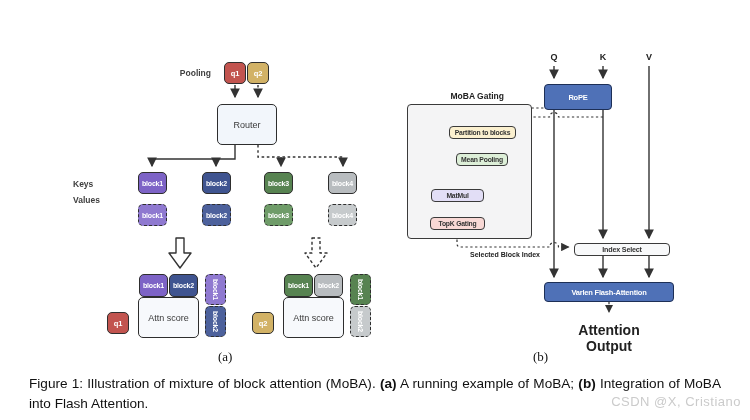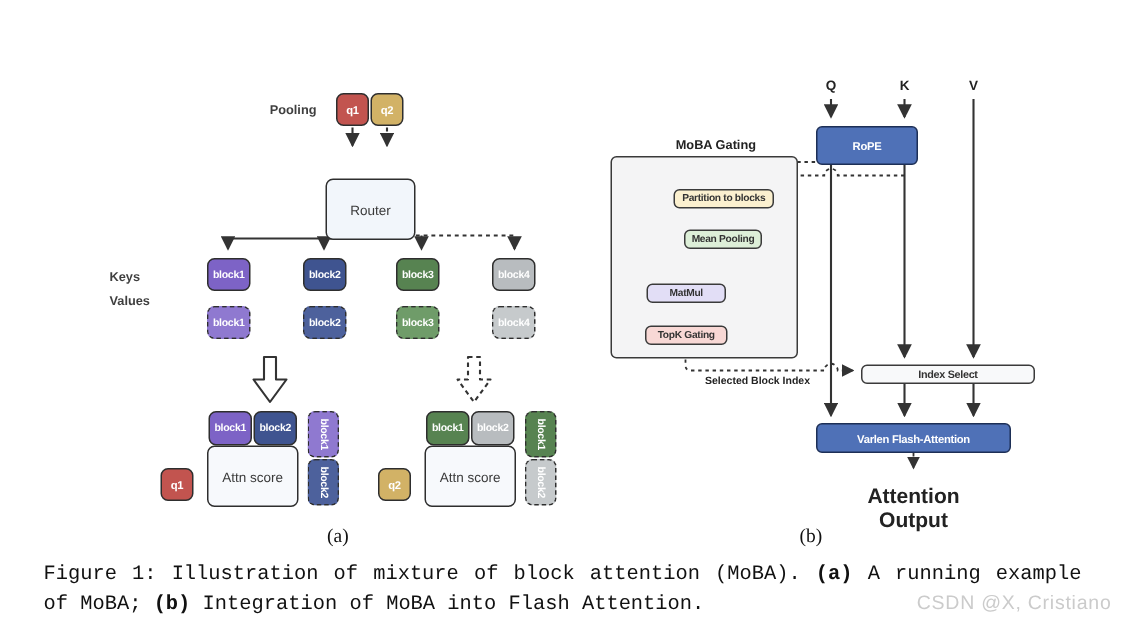--- a/index.html
+++ b/index.html
@@ -35,21 +35,21 @@
   .pb-lav{background:#e2def6;}
   .pb-pink{background:#f8d8d5;}
   .pb-white{background:#f8f9fa;}
   .gatebox{position:absolute;z-index:1;border:1.5px solid #3a3a3a;border-radius:4px;
            background:#f4f4f5;box-sizing:border-box;}
   .blabel{position:absolute;z-index:2;font-size:8.5px;font-weight:700;color:#222;text-align:center;}
 
   .panel-letter{position:absolute;z-index:2;font-family:"Liberation Serif",serif;
                 font-size:13px;color:#111;}
   #caption{position:absolute;z-index:2;left:29px;top:374px;width:692px;
-           font-family:Liberation Mono, monospace;font-size:13.6px;color:#111;
+           font-family:Liberation Sans, sans-serif;font-size:13.6px;color:#111;
            text-align:justify;line-height:1.48;}
   #caption .b{font-weight:700;}
   #watermark{position:absolute;z-index:2;right:9px;top:394px;font-size:13px;
              color:#cbcbcb;letter-spacing:0.5px;font-family:"Liberation Sans",sans-serif;}
 </style>
 </head>
 <body>
 
 <div id="stage">
 
@@ -92,21 +92,21 @@
       <path d="M457,230 V243.5 Q457,247 460.5,247 H549.5 A4.5,4.5 0 0 1 558.5,247 H568.5" marker-end="url(#ah)"></path>
       <path d="M609,302 V312" marker-end="url(#ah)"></path>
     </g>
   </svg>
 
   <div class="rowlabel" style="left:175px;top:68px;width:36px;text-align:right;">Pooling</div>
 
   <div class="blk c-red" style="left:224px;top:62px;width:22px;height:22px;font-size:7.5px;">q1</div>
   <div class="blk c-gold" style="left:247px;top:62px;width:22px;height:22px;font-size:7.5px;">q2</div>
 
-  <div class="bigbox" style="left:217px;top:119px;width:60px;height:41px;">Router</div>
+  <div class="bigbox" style="left:217px;top:104px;width:60px;height:41px;">Router</div>
 
   <div class="rowlabel" style="left:73px;top:179px;">Keys</div>
   <div class="rowlabel" style="left:73px;top:195px;">Values</div>
 
   <div class="blk c-purple" style="left:138px;top:172px;width:29px;height:22px;">block1</div>
   <div class="blk c-navy" style="left:202px;top:172px;width:29px;height:22px;">block2</div>
   <div class="blk c-green" style="left:264px;top:172px;width:29px;height:22px;">block3</div>
   <div class="blk c-gray" style="left:328px;top:172px;width:29px;height:22px;">block4</div>
 
   <div class="blk dashed c-purple-l" style="left:138px;top:204px;width:29px;height:22px;">block1</div>
@@ -147,21 +147,21 @@
   <div class="blabel" style="left:430px;top:91px;width:74px;text-align:right;">MoBA Gating</div>
   <div class="gatebox" style="left:407px;top:104px;width:125px;height:135px;"></div>
 
   <div class="pb pb-cream" style="left:449px;top:126px;width:67px;height:13px;">Partition to blocks</div>
   <div class="pb pb-green" style="left:456px;top:153px;width:52px;height:13px;">Mean Pooling</div>
   <div class="pb pb-lav" style="left:431px;top:189px;width:53px;height:13px;">MatMul</div>
   <div class="pb pb-pink" style="left:430px;top:217px;width:55px;height:13px;">TopK Gating</div>
 
   <div class="blabel" style="left:455px;top:251px;width:100px;font-size:7px;">Selected Block Index</div>
 
-  <div class="pb pb-white" style="left:574px;top:243px;width:116px;height:13px;font-size:7.2px;">Index Select</div>
+  <div class="pb pb-white" style="left:574px;top:243px;width:96px;height:13px;font-size:7.2px;">Index Select</div>
 
   <div class="pb pb-blue" style="left:544px;top:282px;width:130px;height:20px;">Varlen Flash-Attention</div>
 
   <div class="blabel" style="left:559px;top:322px;width:100px;font-size:14px;">Attention Output</div>
 
   <div class="panel-letter" style="left:533px;top:349px;">(b)</div>
 
   <div id="caption"><span>Figure 1: </span><span>Illustration of mixture of block attention (MoBA). </span><span class="b">(a)</span><span> A running example of MoBA; </span><span class="b">(b)</span><span> Integration of MoBA into Flash Attention.</span></div>
 
   <div id="watermark">CSDN @X, Cristiano</div>

